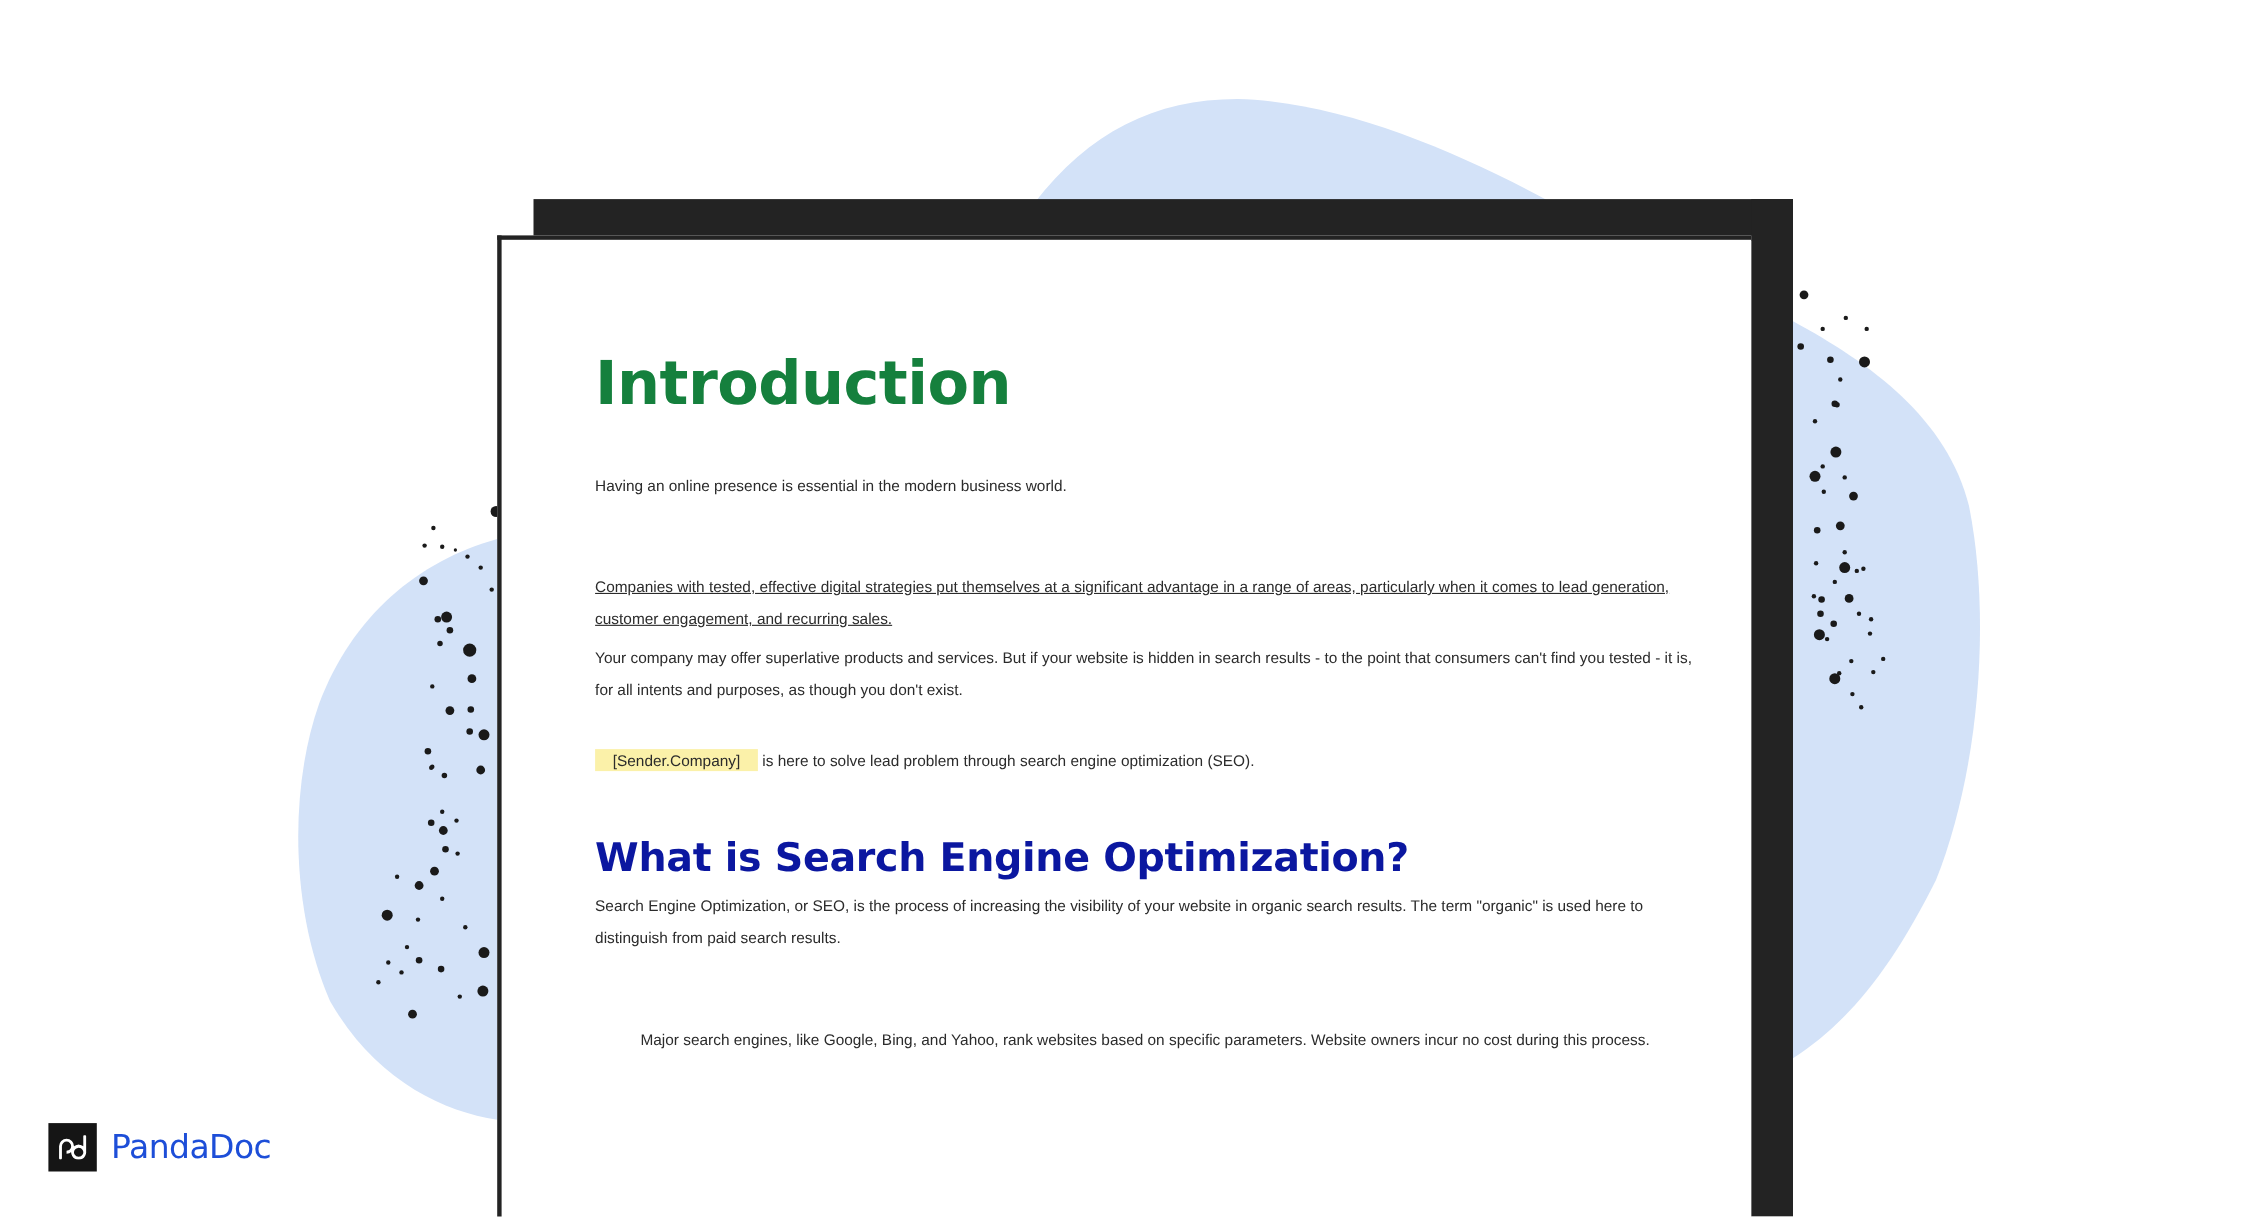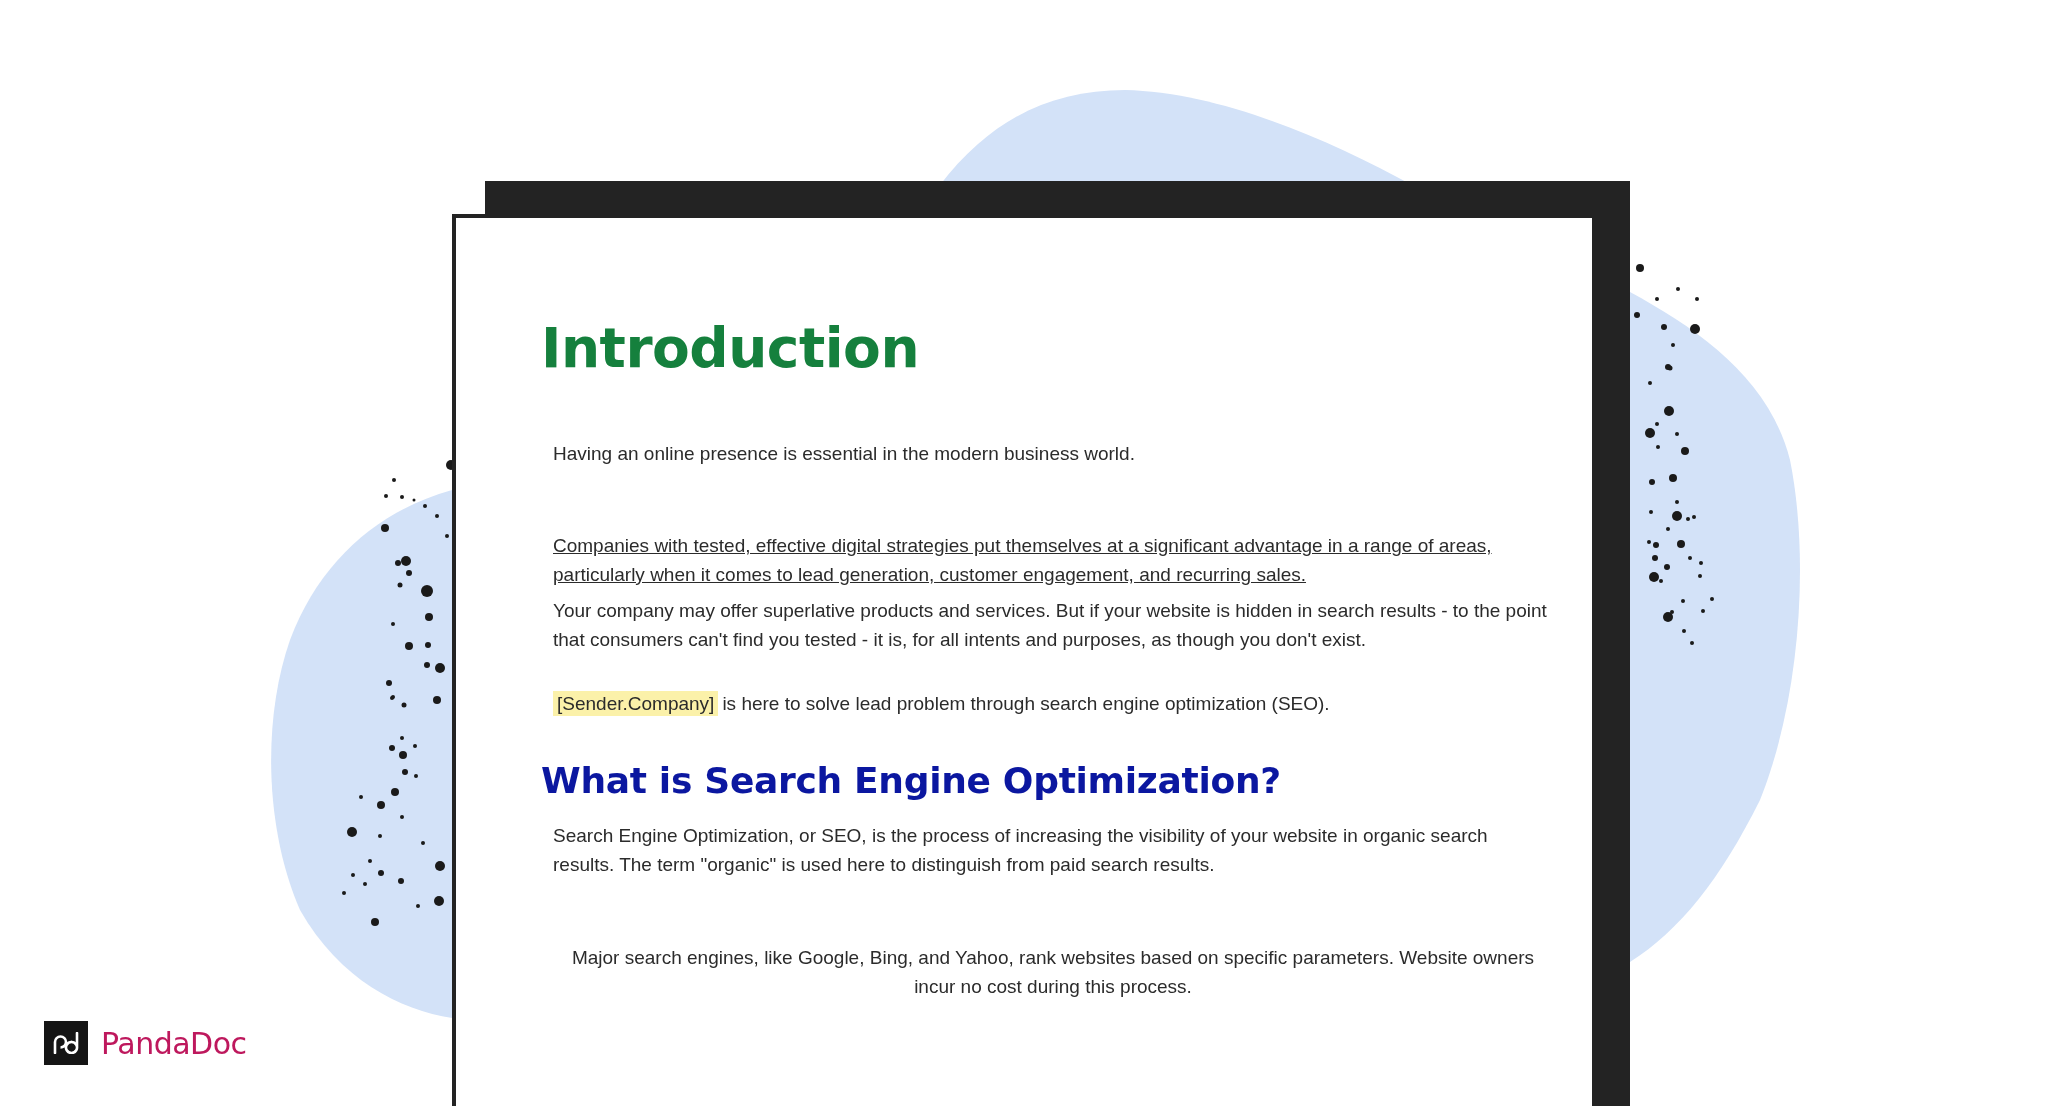--- a/index.html
+++ b/index.html
@@ -26,48 +26,48 @@
   }
   .doc-content {
     position: absolute; left: 541px; top: 0; width: 1000px;
   }
   .title {
     position: absolute; left: 0; top: 316px; margin: 0;
     font-family: "DejaVu Sans", sans-serif; font-weight: bold;
     font-size: 55px; color: #15803d; letter-spacing: -0.5px; white-space: nowrap;
   }
   .para {
-    position: absolute; left: 0; margin: 12px;
-    font-size: 19px; line-height: 29px; color: #2b2b2b;
+    position: absolute; left: 0; margin: 0;
+    font-size: 14px; line-height: 29px; color: #2b2b2b;
     width: 1000px;
   }
   .p1 { top: 427px; }
   .p2 { top: 519px; text-decoration: underline; }
   .p3 { top: 584px; }
   .p4 { top: 677px; }
   .p5 { top: 809px; }
   .p6 { top: 931px; text-align: center; }
   .highlight {
-    background: #fbf1a9; padding: 2px 4px; margin-right: 4px; color: #2b2b2b;
+    background: #fbf1a9; padding: 2px 16px; margin-right: 4px; color: #2b2b2b;
   }
   .h2 {
     position: absolute; left: 0; top: 760px; margin: 0;
     font-family: "DejaVu Sans", sans-serif; font-weight: bold;
     font-size: 36px; color: #0b17a0; white-space: nowrap; letter-spacing: -0.3px;
   }
   .logo {
     position: absolute; left: 44px; top: 1021px; display: flex; align-items: center;
   }
   .logo-box {
     width: 44px; height: 44px; background: #151515; display: flex;
     align-items: center; justify-content: center;
   }
   .logo-text {
     margin-left: 13px; font-family: "DejaVu Sans", sans-serif;
-    font-size: 30px; color: #be185d; letter-spacing: -0.5px;
+    font-size: 30px; color: #1d4ed8; letter-spacing: -0.5px;
   }
 </style>
 </head>
 <body>
 
 <svg class="bg-svg" viewBox="0 0 2048 1106" xmlns="http://www.w3.org/2000/svg">
 
   <path d="M940,185 C990,120 1050,90 1125,90 C1220,92 1330,140 1412,185 Z" fill="#d3e2f8"></path>
 
   <path d="M1630,292 C1700,330 1770,380 1790,460 C1810,560 1800,700 1760,800 C1720,880 1680,930 1630,962 Z" fill="#d3e2f8"></path>

